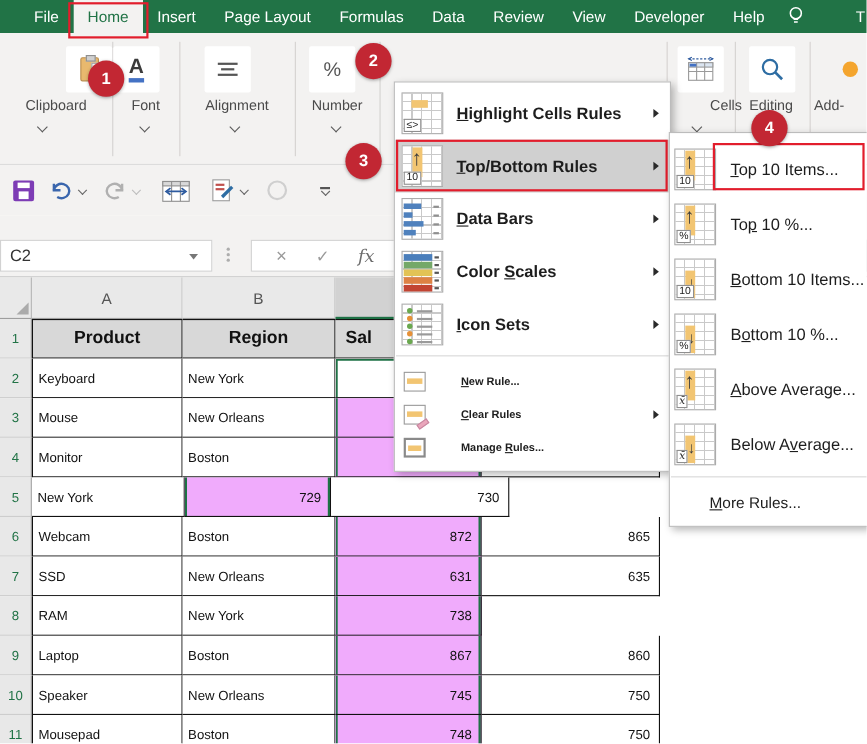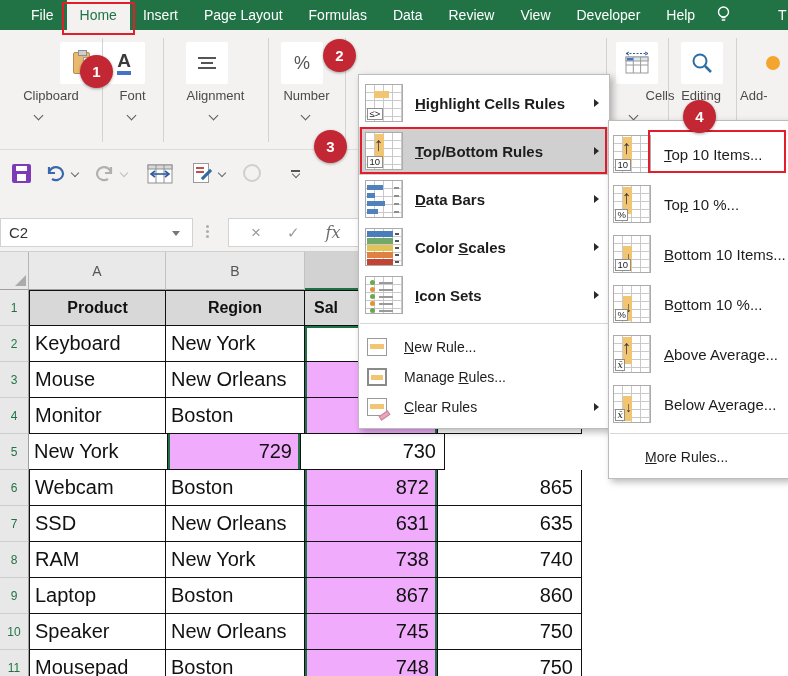--- a/index.html
+++ b/index.html
@@ -59,22 +59,22 @@
   
   .sheet{position:absolute;left:0;top:252px;width:788px;height:424px;background:#fff;z-index:1}
   .colstrip{position:absolute;left:0;top:0;height:38px;display:flex}
   .corner{width:29px;height:38px;background:#e9e9e9;border-right:1px solid #b5b5b5;border-bottom:1px solid #9e9e9e;position:relative}
   .tri-corner{position:absolute;right:2px;bottom:3px;width:0;height:0;border-left:11px solid transparent;border-bottom:11px solid #ababab}
   .colhead{height:38px;background:#e9e9e9;color:#555;font-size:14px;display:flex;align-items:center;justify-content:center;border-right:1px solid #c2c2c2;border-bottom:1px solid #9e9e9e}
   .colhead.sel{background:#d2d2d2;border-bottom:2px solid #1e7145}
   .grid{position:absolute;left:0;top:38px}
   .grow{display:flex;height:36px}
   .rh{width:29px;background:#e8e8e8;color:#217346;font-size:12px;display:flex;align-items:center;justify-content:center;border-right:1px solid #9e9e9e;border-bottom:1px solid #cdcdcd}
-  .cell{border-right:1px solid #111;border-bottom:1px solid #111;background:#fff;font-size:20px;color:#111;display:flex;align-items:center;padding:0 5px}
-  .w-a{width:137px}.w-b{width:139px}.w-c{width:133px}.w-d{width:144px}
+  .cell{border-right:1px solid #111;border-bottom:1px solid #111;background:#fff;font-size:12px;color:#111;display:flex;align-items:center;padding:0 5px}
+  .w-a{width:137px}.w-b{width:139px}.w-c{width:133px}.w-d{width:162px}
   .cell.w-a{border-left:1px solid #111}
   .grid .grow:first-child .cell{border-top:1px solid #111}
   .hc{background:#d8d8d8;font-weight:700;justify-content:center;font-size:16px}
   .hcC{justify-content:flex-start;padding-left:9px}
   .num{justify-content:flex-end;padding-right:8px}
   .csel{background:#f0abfc;box-shadow:inset 2px 0 0 #1e7145,inset -2px 0 0 #1e7145}
   .csel.active{background:#fff;box-shadow:inset 2px 0 0 #1e7145,inset -2px 0 0 #1e7145,inset 0 2px 0 #1e7145}
   .csel.cbot{box-shadow:inset 2px 0 0 #1e7145,inset -2px 0 0 #1e7145,inset 0 -2px 0 #1e7145}
 
   
@@ -82,21 +82,21 @@
   .mi{height:48px;display:flex;align-items:center;position:relative}
   .mi.hl{background:#d0d0d0}
   .micon{width:38px;height:38px;margin-left:6px;flex:0 0 auto}
   .msheet{position:relative;background:#fff;border:1px solid #ababab}
   .msheet::before{content:"";position:absolute;inset:0;background:repeating-linear-gradient(to right,transparent 0 8px,#c9c9c9 8px 9px),repeating-linear-gradient(to bottom,transparent 0 7px,#c9c9c9 7px 8px)}
   .mlabel{margin-left:12px;font-size:15px;font-weight:700;color:#1d1d1d;white-space:nowrap}
   .mi .tri{position:absolute;right:10px}
   .tri{width:0;height:0;border-left:5px solid #2a2a2a;border-top:4.5px solid transparent;border-bottom:4.5px solid transparent}
   .msep{height:1px;background:#d8d8d8;margin:4px 1px 8px}
   .mi.small{height:30px}
-  .mi.small .mlabel{font-weight:400;font-size:14px;margin-left:17px}
+  .mi.small .mlabel{font-weight:700;font-size:10px;margin-left:32px}
   .mini{width:20px;height:18px;margin-left:8px;background:#fff;border:1px solid #9a9a9a;position:relative;flex:0 0 auto}
   .mini.thick{border-width:2px;border-color:#8a8a8a}
   .mrow{position:absolute;left:2px;right:2px;top:5px;height:5px;background:#f2c572}
   .ers{position:absolute;right:-4px;bottom:-3px;width:11px;height:5px;background:#eaa6bb;border:1px solid #c787a0;transform:rotate(-35deg)}
 
   
   .ocol{position:absolute;left:9px;width:9px;background:#f2c572;z-index:1}
   .up .ocol{top:1px;bottom:8px}
   .dn .ocol{top:10px;bottom:1px}
   .arr{position:absolute;z-index:2;font-weight:700;color:#3c3c3c;line-height:1}
@@ -325,21 +325,20 @@
         <div class="cell w-a">SSD</div>
         <div class="cell w-b">New Orleans</div>
         <div class="cell w-c csel num">631</div>
         <div class="cell w-d num">635</div>
       </div>
       <div class="grow">
         <div class="rh">8</div>
         <div class="cell w-a">RAM</div>
         <div class="cell w-b">New York</div>
         <div class="cell w-c csel num">738</div>
-        <div class="cell w-d num">740</div>
       </div>
       <div class="grow">
         <div class="rh">9</div>
         <div class="cell w-a">Laptop</div>
         <div class="cell w-b">Boston</div>
         <div class="cell w-c csel num">867</div>
         <div class="cell w-d num">860</div>
       </div>
       <div class="grow">
         <div class="rh">10</div>
@@ -424,33 +423,33 @@
       <span class="tri"></span>
     </div>
     <div class="msep"></div>
     <div class="mi small">
       <span class="mini">
           <i class="mrow"></i>
         </span>
       <span class="mlabel"><u>N</u>ew Rule...</span>
     </div>
     <div class="mi small">
-      <span class="mini thick">
-          <i class="mrow"></i>
-        </span>
-      <span class="mlabel">Manage <u>R</u>ules...</span>
-    </div>
-    <div class="mi small">
       <span class="mini">
           <i class="mrow"></i>
           <i class="ers"></i>
         </span>
       <span class="mlabel"><u>C</u>lear Rules</span>
       <span class="tri"></span>
     </div>
+    <div class="mi small">
+      <span class="mini thick">
+          <i class="mrow"></i>
+        </span>
+      <span class="mlabel">Manage <u>R</u>ules...</span>
+    </div>
   </div>
 
   <div class="submenu">
     <div class="si">
       <span class="micon msheet up">
         <i class="ocol"></i>
           <span class="arr">↑</span>
         <i class="ibadge">10</i>
       </span>
       <span class="slabel"><u>T</u>op 10 Items...</span>

